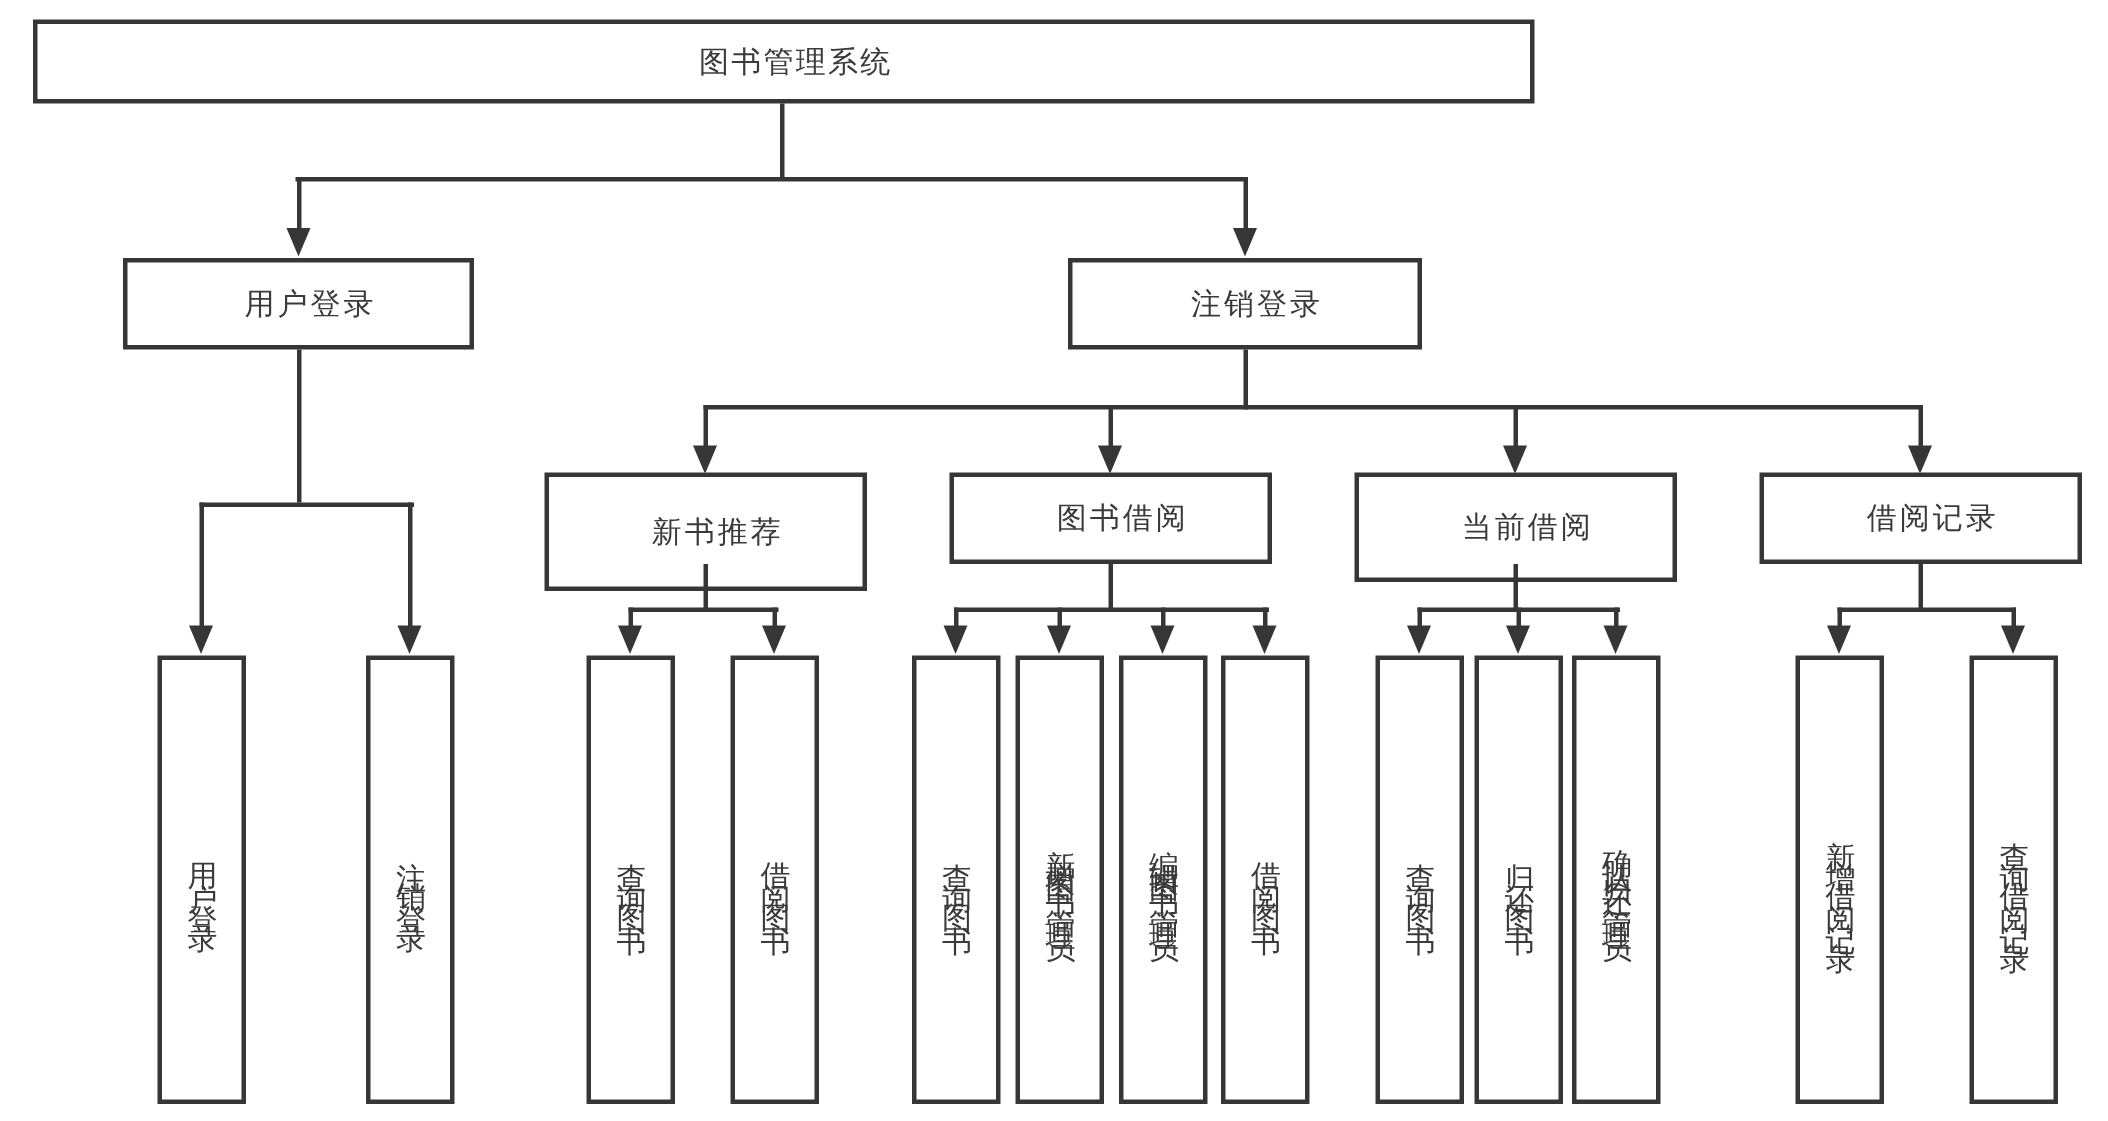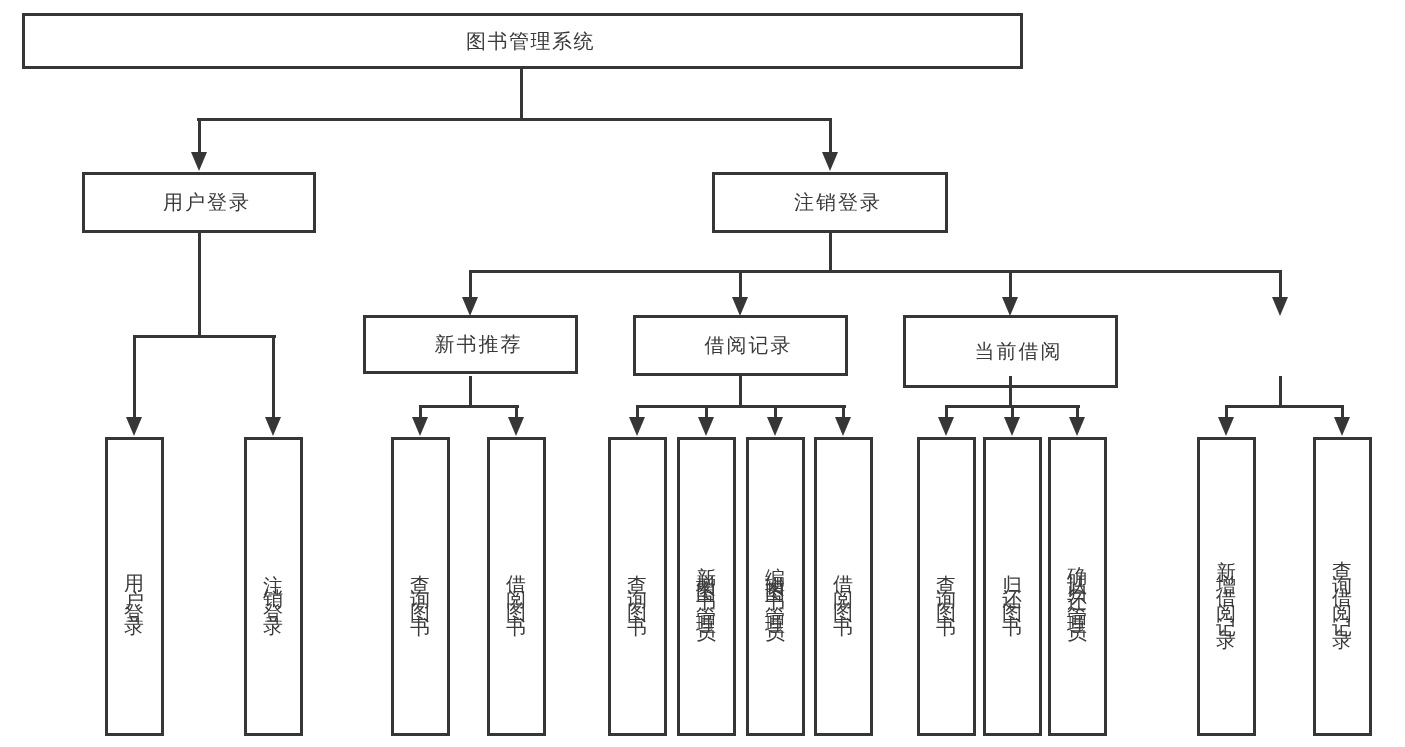--- a/index.html
+++ b/index.html
@@ -104,28 +104,31 @@
   <div class="hline" style="left:469px; top:270px; width:813px;"></div>
   <div class="vline" style="left:469px; top:270px; height:29px;"></div>
   <div class="tri" style="left:462px; top:297px;"></div>
   <div class="vline" style="left:739px; top:270px; height:29px;"></div>
   <div class="tri" style="left:732px; top:297px;"></div>
   <div class="vline" style="left:1009px; top:270px; height:29px;"></div>
   <div class="tri" style="left:1002px; top:297px;"></div>
   <div class="vline" style="left:1279px; top:270px; height:29px;"></div>
   <div class="tri" style="left:1272px; top:297px;"></div>
 
-  <div class="node hnode" style="left:363px; top:315px; width:215px; height:59px;">
+  <div class="node hnode" style="left:363px; top:315px; width:215px; height:79px;">
     <span>新书推荐</span>
   </div>
   <div class="node hnode" style="left:633px; top:315px; width:215px; height:61px;">
-    <span>借阅记录</span>
+    <span>图书借阅</span>
   </div>
   <div class="node hnode" style="left:903px; top:315px; width:215px; height:73px;">
     <span>当前借阅</span>
+  </div>
+  <div class="node hnode" style="left:1173px; top:315px; width:215px; height:61px;">
+    <span>借阅记录</span>
   </div>
 
   <div class="vline" style="left:469px; top:376px; height:31px;"></div>
   <div class="hline" style="left:419px; top:405px; width:100px;"></div>
   <div class="vline" style="left:419px; top:405px; height:15px;"></div>
   <div class="tri" style="left:412px; top:417px;"></div>
   <div class="vline" style="left:515px; top:405px; height:15px;"></div>
   <div class="tri" style="left:508px; top:417px;"></div>
 
   <div class="vline" style="left:739px; top:376px; height:31px;"></div>

